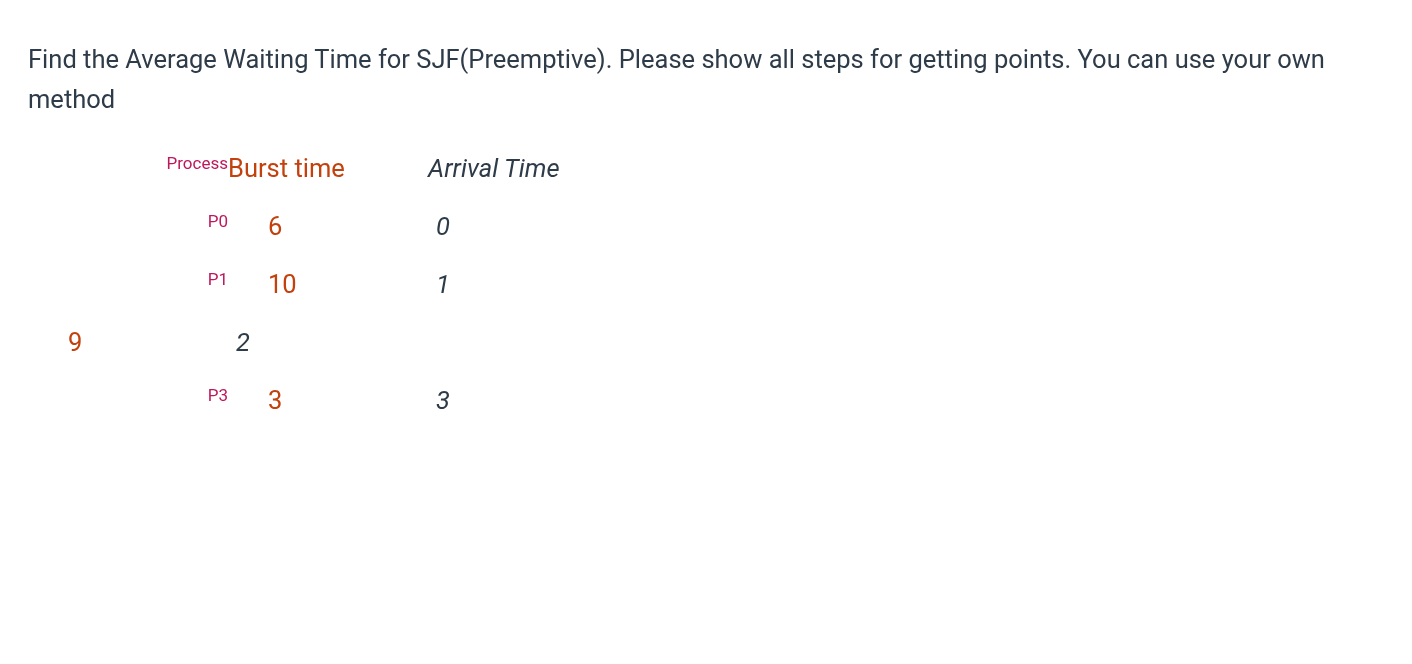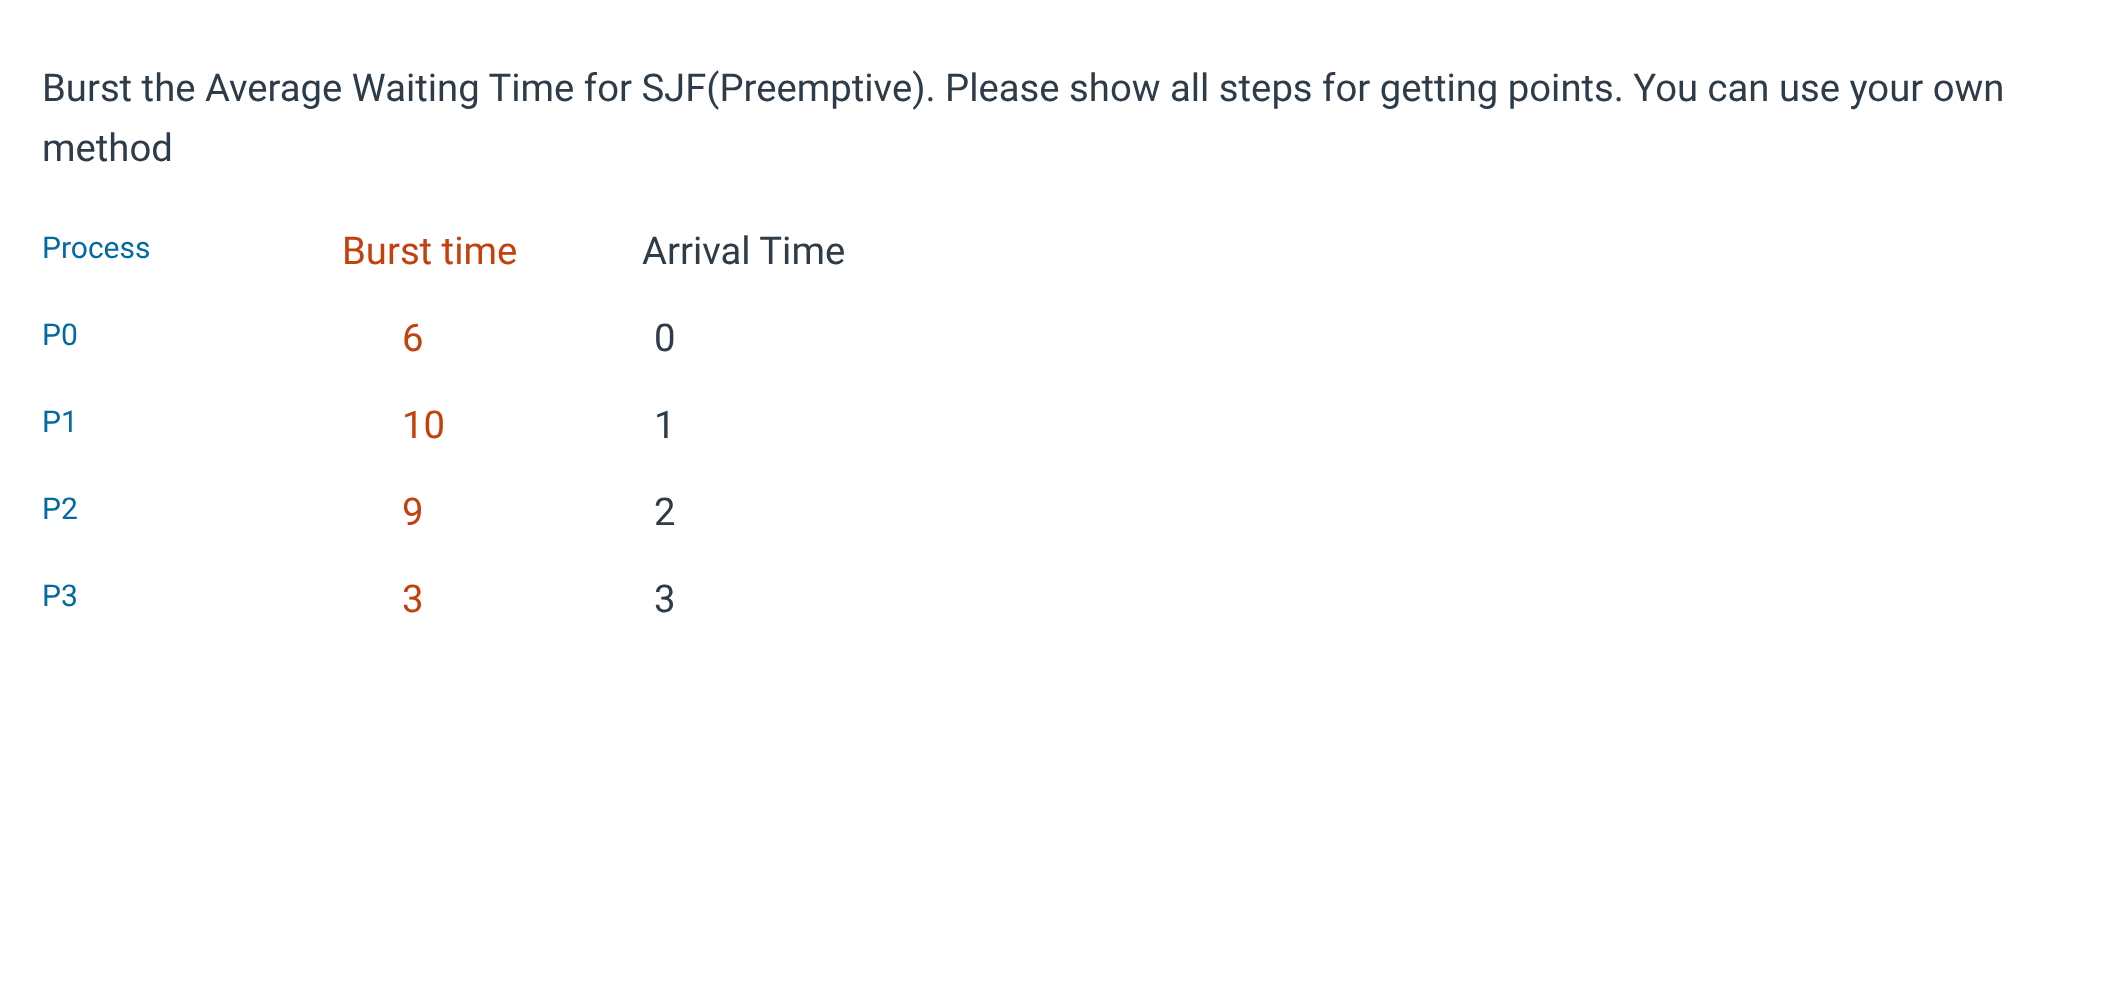--- a/index.html
+++ b/index.html
@@ -27,50 +27,52 @@
     .table-wrapper {
       margin-top: 8px;
     }
     .row {
       display: flex;
       margin-bottom: 14px;
       padding-top: 14px;
     }
     .col1 {
       width: 200px;
-      font-size: 20px;
-      color: #0369a1;
+      font-size: 17px;
+      color: #be185d;
+      text-align: right;
     }
     .col2 {
       width: 200px;
       font-size: 25.5px;
       color: #c2410c;
     }
     .col3 {
       width: 240px;
       font-size: 25.5px;
       color: #2e3b48;
+      font-style: italic;
     }
     .header-row .col1,
     .header-row .col2,
     .header-row .col3 {
       font-weight: 400;
     }
     .data-row .col2 {
       padding-left: 40px;
     }
     .data-row .col3 {
       padding-left: 8px;
     }
   </style>
 </head>
 <body>
 
 <div class="question-text">
-  <p class="para">Burst the Average Waiting Time for SJF(Preemptive).  Please show all steps for getting points. You can use your own method</p>
+  <p class="para">Find the Average Waiting Time for SJF(Preemptive).  Please show all steps for getting points. You can use your own method</p>
 </div>
 
 <div class="table-wrapper">
   <div class="row header-row">
     <div class="col1">Process</div>
     <div class="col2">Burst time</div>
     <div class="col3">Arrival Time</div>
   </div>
 
   <div class="row data-row">
@@ -79,21 +81,20 @@
     <div class="col3">0</div>
   </div>
 
   <div class="row data-row">
     <div class="col1">P1</div>
     <div class="col2">10</div>
     <div class="col3">1</div>
   </div>
 
   <div class="row data-row">
-    <div class="col1">P2</div>
     <div class="col2">9</div>
     <div class="col3">2</div>
   </div>
 
   <div class="row data-row">
     <div class="col1">P3</div>
     <div class="col2">3</div>
     <div class="col3">3</div>
   </div>
 

